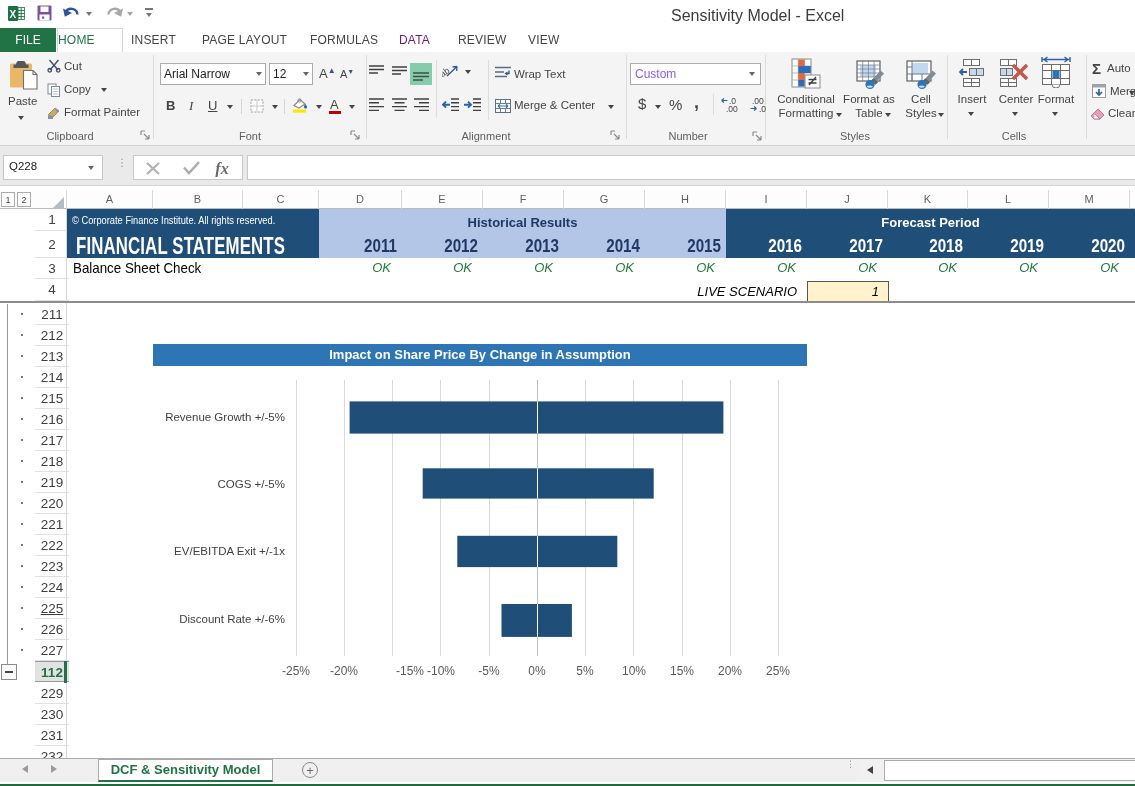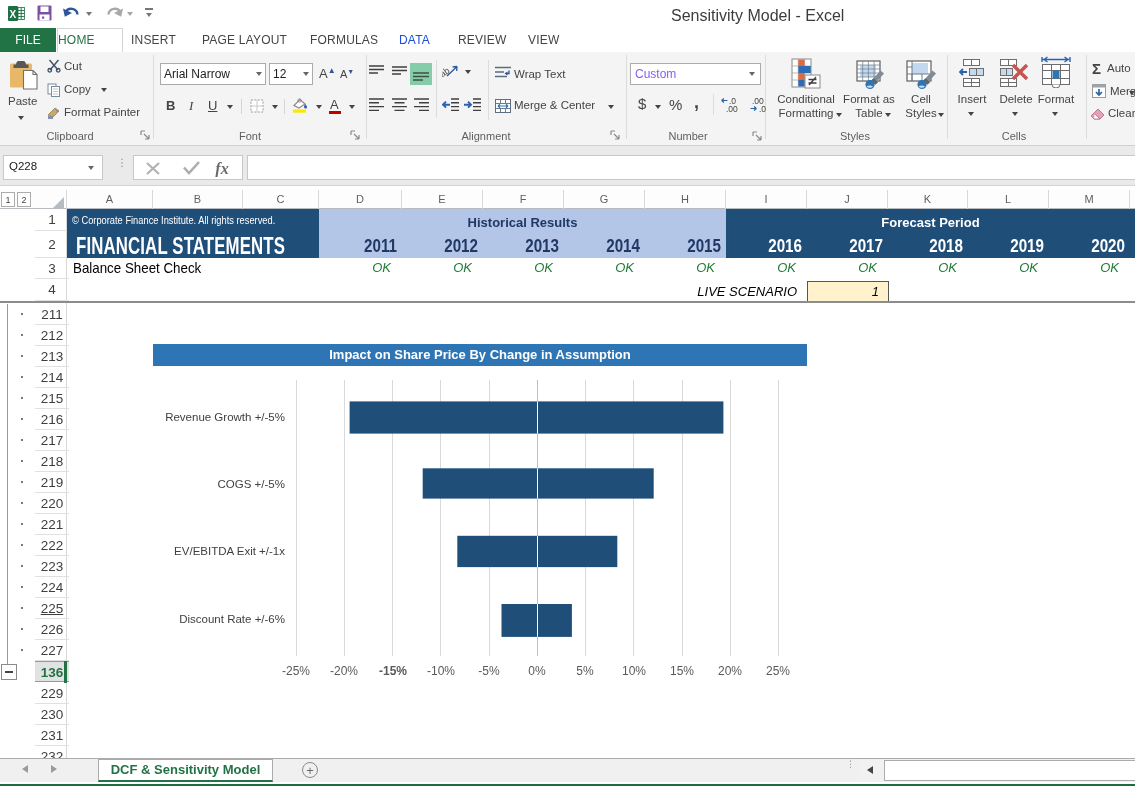--- a/index.html
+++ b/index.html
@@ -62,21 +62,21 @@
 
 <div class="abs" style="left:0;top:28px;width:1135px;height:24px;background:#fff;"></div>
 <div class="abs" style="left:0;top:28px;width:56px;height:24px;background:#217346;color:#fff;
   font-size:12px;text-align:center;line-height:24px;">FILE</div>
 <div class="abs" style="left:57px;top:28px;width:66px;height:24px;background:#fff;
   border:1px solid #d4d4d4;border-bottom:none;color:#217346;font-size:12px;letter-spacing:0.2px;
   text-align:left;line-height:23px;">HOME</div>
 <div class="abs" style="left:131px;top:33px;color:#444;font-size:12px;letter-spacing:0.2px;">INSERT</div>
 <div class="abs" style="left:202px;top:33px;color:#444;font-size:12px;letter-spacing:0.2px;">PAGE LAYOUT</div>
 <div class="abs" style="left:310px;top:33px;color:#444;font-size:12px;letter-spacing:0.2px;">FORMULAS</div>
-<div class="abs" style="left:399px;top:33px;color:#1d4ed8;font-size:12px;letter-spacing:0.2px;">DATA</div>
+<div class="abs" style="left:399px;top:33px;color:#701a75;font-size:12px;letter-spacing:0.2px;">DATA</div>
 <div class="abs" style="left:458px;top:33px;color:#444;font-size:12px;letter-spacing:0.2px;">REVIEW</div>
 <div class="abs" style="left:528px;top:33px;color:#444;font-size:12px;letter-spacing:0.2px;">VIEW</div>
 
 <div class="abs" style="left:0;top:52px;width:1135px;height:94px;background:#f4f4f4;
   border-bottom:1px solid #d0d0d0;"></div>
 <div class="sep" style="left:153px;"></div>
 <div class="sep" style="left:366px;"></div>
 <div class="sep" style="left:626px;"></div>
 <div class="sep" style="left:765px;"></div>
 <div class="sep" style="left:947px;"></div>
@@ -280,21 +280,21 @@
 <svg class="abs" style="left:1000px;top:59px;" width="30" height="28" viewBox="0 0 30 28">
   <g fill="#fff" stroke="#6d6d6d" stroke-width="1">
     <rect x="0.5" y="0.5" width="16" height="6"></rect>
     <rect x="0.5" y="19.5" width="16" height="8"></rect>
   </g>
   <path d="M8.5 0.5 v6 M8.5 19.5 v8 M0.5 23.5 h16" stroke="#6d6d6d" stroke-width="1"></path>
   <rect x="0.5" y="9.5" width="12" height="7" fill="#c7d9ec" stroke="#6d6d6d" stroke-width="1"></rect>
   <path d="M6.5 9.5 v7" stroke="#6d6d6d" stroke-width="1"></path>
   <path d="M13 6 L27 20 M27 6 L13 20" stroke="#c4564e" stroke-width="3.4"></path>
 </svg>
-<div class="lbl" style="left:992px;top:93px;width:48px;text-align:center;">Delete</div>
+<div class="lbl" style="left:992px;top:93px;width:48px;text-align:center;">Center</div>
 <div class="dd ddk" style="left:1012px;top:112px;"></div>
 <svg class="abs" style="left:1041px;top:56px;" width="30" height="32" viewBox="0 0 30 32">
   <path d="M1 1 v5 M29 1 v5 M3 3.5 h24 M7 3.5 L3 3.5 l3.5 -2.5 M7 3.5 L3 3.5 l3.5 2.5 M23 3.5 L27 3.5 l-3.5 -2.5 M23 3.5 L27 3.5 l-3.5 2.5" stroke="#2b62ad" stroke-width="1.4" fill="none"></path>
   <rect x="1.5" y="8.5" width="27" height="20" fill="#fff" stroke="#6d6d6d" stroke-width="1"></rect>
   <path d="M1.5 14.5 h27 M1.5 22.5 h27 M10.5 8.5 v20 M19.5 8.5 v20" stroke="#6d6d6d" stroke-width="1"></path>
   <rect x="11.5" y="14.5" width="7" height="8" fill="#2e75b6"></rect>
   <path d="M11 28.5 a4 3.5 0 0 0 8 0" fill="#fff" stroke="#6d6d6d" stroke-width="1"></path>
 </svg>
 <div class="lbl" style="left:1032px;top:93px;width:48px;text-align:center;">Format</div>
 <div class="dd ddk" style="left:1052px;top:112px;"></div>
@@ -367,21 +367,21 @@
 <div class="rowh" style="top:451px;height:21px;line-height:21px;">218</div>
 <div class="rowh" style="top:472px;height:21px;line-height:21px;">219</div>
 <div class="rowh" style="top:493px;height:21px;line-height:21px;">220</div>
 <div class="rowh" style="top:514px;height:21px;line-height:21px;">221</div>
 <div class="rowh" style="top:535px;height:21px;line-height:21px;">222</div>
 <div class="rowh" style="top:556px;height:21px;line-height:21px;">223</div>
 <div class="rowh" style="top:577px;height:21px;line-height:21px;">224</div>
 <div class="rowh" style="top:598px;height:21px;line-height:21px;text-decoration:underline;">225</div>
 <div class="rowh" style="top:619px;height:21px;line-height:21px;">226</div>
 <div class="rowh" style="top:640px;height:21px;line-height:21px;">227</div>
-<div class="rowh" style="top:661px;height:21px;line-height:21px;background:#e2e2e2;color:#1f7244;font-weight:bold;border-top:1px solid #999;border-bottom:1px solid #999;">136</div>
+<div class="rowh" style="top:661px;height:21px;line-height:21px;background:#e2e2e2;color:#1f7244;font-weight:bold;border-top:1px solid #999;border-bottom:1px solid #999;">112</div>
 <div class="abs" style="left:64px;top:661px;width:2.5px;height:22px;background:#217346;"></div>
 <div class="rowh" style="top:683px;height:21px;line-height:21px;">229</div>
 <div class="rowh" style="top:704px;height:21px;line-height:21px;">230</div>
 <div class="rowh" style="top:725px;height:21px;line-height:21px;">231</div>
 <div class="rowh" style="top:746px;height:12px;line-height:21px;border-bottom:none;overflow:hidden;">232</div>
 
 <div class="abs" style="left:7px;top:304px;width:1px;height:360px;background:#9a9a9a;"></div>
 <div class="abs" style="left:21px;top:313px;width:2px;height:2px;background:#777;box-shadow:0 21px #777,0 42px #777,0 63px #777,0 84px #777,0 105px #777,0 126px #777,0 147px #777,0 168px #777,0 189px #777,0 210px #777,0 231px #777,0 252px #777,0 273px #777,0 294px #777,0 315px #777,0 336px #777;"></div>
 <div class="abs" style="left:1px;top:664px;width:16px;height:16px;border:1px solid #8a8a8a;background:#fff;"></div>
 <div class="abs" style="left:5px;top:671px;width:8px;height:2px;background:#444;"></div>
@@ -450,21 +450,21 @@
     <line x1="247.5" y1="155.8" x2="247.5" y2="187.1"></line>
     <line x1="247.5" y1="224" x2="247.5" y2="256.9"></line>
   </g>
 </svg>
 <div class="catl" style="top:411px;">Revenue Growth +/-5%</div>
 <div class="catl" style="top:478px;">COGS +/-5%</div>
 <div class="catl" style="top:545px;">EV/EBITDA Exit +/-1x</div>
 <div class="catl" style="top:613px;">Discount Rate +/-6%</div>
 <div class="axl" style="left:272px;">-25%</div>
 <div class="axl" style="left:320px;">-20%</div>
-<div class="axl" style="left:369px;font-weight:bold;">-15%</div>
+<div class="axl" style="left:386px;">-15%</div>
 <div class="axl" style="left:417px;">-10%</div>
 <div class="axl" style="left:465px;">-5%</div>
 <div class="axl" style="left:513px;">0%</div>
 <div class="axl" style="left:561px;">5%</div>
 <div class="axl" style="left:610px;">10%</div>
 <div class="axl" style="left:658px;">15%</div>
 <div class="axl" style="left:706px;">20%</div>
 <div class="axl" style="left:754px;">25%</div>
 
 <div class="abs" style="left:0;top:758px;width:1135px;height:24px;background:#f0f0f0;border-top:1px solid #ababab;"></div>

